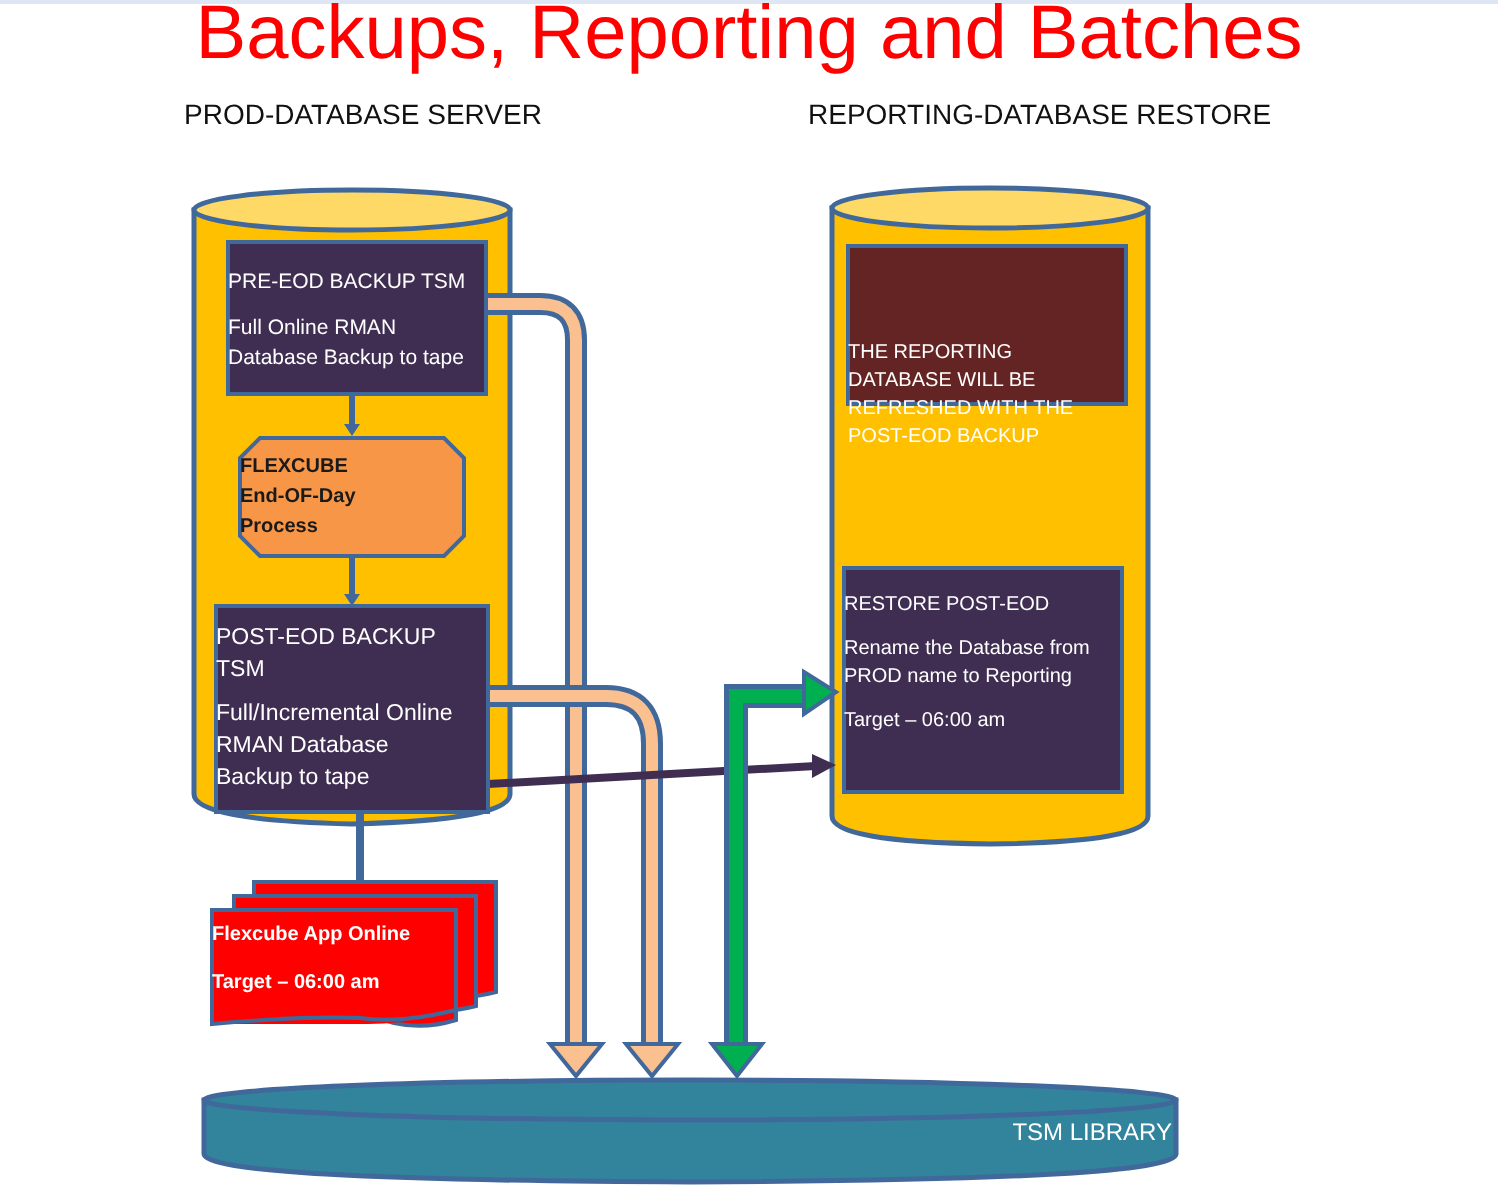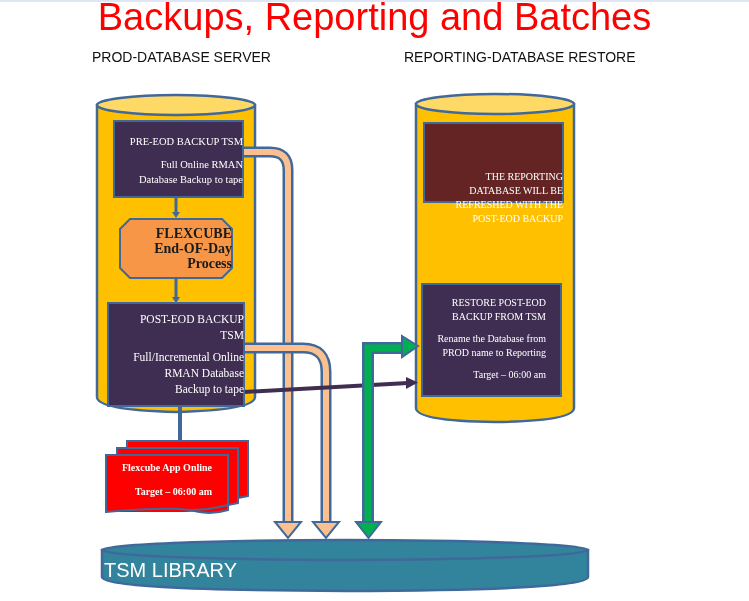--- a/index.html
+++ b/index.html
@@ -1,23 +1,23 @@
 <!DOCTYPE html>
 <html><head>
 <meta charset="utf-8">
 <style>
   html, body { margin: 0; padding: 0; background: #ffffff; }
   body { width: 749px; height: 601px; position: relative; overflow: hidden; font-family: "Liberation Sans", sans-serif; }
   .topline { position: absolute; left: 0; top: 0; width: 749px; height: 2px; background: #dfe6f3; }
   .title { position: absolute; left: 0; width: 749px; top: -4px; text-align: center; color: #ff0000; font-size: 38px; font-family: "Liberation Sans", sans-serif; letter-spacing: 0px; }
   .server-label { position: absolute; top: 49px; font-weight: normal; font-size: 14px; color: #111; font-family: "Liberation Sans", sans-serif; }
   svg { position: absolute; left: 0; top: 0; }
-  .box-text { position: absolute; color: #ffffff; text-align: right; font-size: 10.5px; line-height: 15px; font-family: Liberation Serif, serif; }
+  .box-text { position: absolute; color: #ffffff; text-align: left; font-size: 10.5px; line-height: 15px; font-family: Liberation Sans, sans-serif; }
   .box-text.bold { font-weight: bold; color: #1a1a1a; }
-  .lib-label { position: absolute; left: 104px; width: 482px; top: 559px; text-align: left; color: #ffffff; font-size: 20px; font-family: "Liberation Sans", sans-serif; }
+  .lib-label { position: absolute; left: 104px; width: 482px; top: 559px; text-align: right; color: #ffffff; font-size: 12px; font-family: "Liberation Sans", sans-serif; }
 </style>
 </head>
 <body>
 
 <div class="topline"></div>
 <div class="title">Backups, Reporting and Batches</div>
 <div class="server-label" style="left:92px;">PROD-DATABASE SERVER</div>
 <div class="server-label" style="left:404px;">REPORTING-DATABASE RESTORE</div>
 
 <svg width="749" height="601" viewBox="0 0 749 601">
@@ -92,21 +92,21 @@
   </g>
 </svg>
 
 <div class="box-text" style="left:114px; top:134px; width:129px;">
   <div>PRE-EOD BACKUP TSM</div>
   <div style="height:8px"></div>
   <div>Full Online RMAN</div>
   <div>Database Backup to tape</div>
 </div>
 
-<div class="box-text bold" style="left:120px; top:226px; width:112px; font-size:14px; line-height:15px;">
+<div class="box-text bold" style="left:120px; top:226px; width:112px; font-size:10px; line-height:15px;">
   <div>FLEXCUBE</div>
   <div>End-OF-Day</div>
   <div>Process</div>
 </div>
 
 <div class="box-text" style="left:108px; top:311px; width:136px; font-size:11.5px; line-height:16px;">
   <div>POST-EOD BACKUP</div>
   <div>TSM</div>
   <div style="height:6px"></div>
   <div>Full/Incremental Online</div>
@@ -122,21 +122,20 @@
 
 <div class="box-text" style="left:424px; top:134px; width:139px; font-size:10px; line-height:14px;margin-top:36px;">
   <div>THE REPORTING</div>
   <div>DATABASE WILL BE</div>
   <div>REFRESHED WITH THE</div>
   <div>POST-EOD BACKUP</div>
 </div>
 
 <div class="box-text" style="left:422px; top:296px; width:124px; font-size:10px; line-height:14px;">
   <div>RESTORE POST-EOD</div>
-  <div>BACKUP FROM TSM</div>
   <div style="height:8px"></div>
   <div>Rename the Database from</div>
   <div>PROD name to Reporting</div>
   <div style="height:8px"></div>
   <div>Target – 06:00 am</div>
 </div>
 
 <div class="lib-label">TSM LIBRARY</div>
 
 </body></html>

